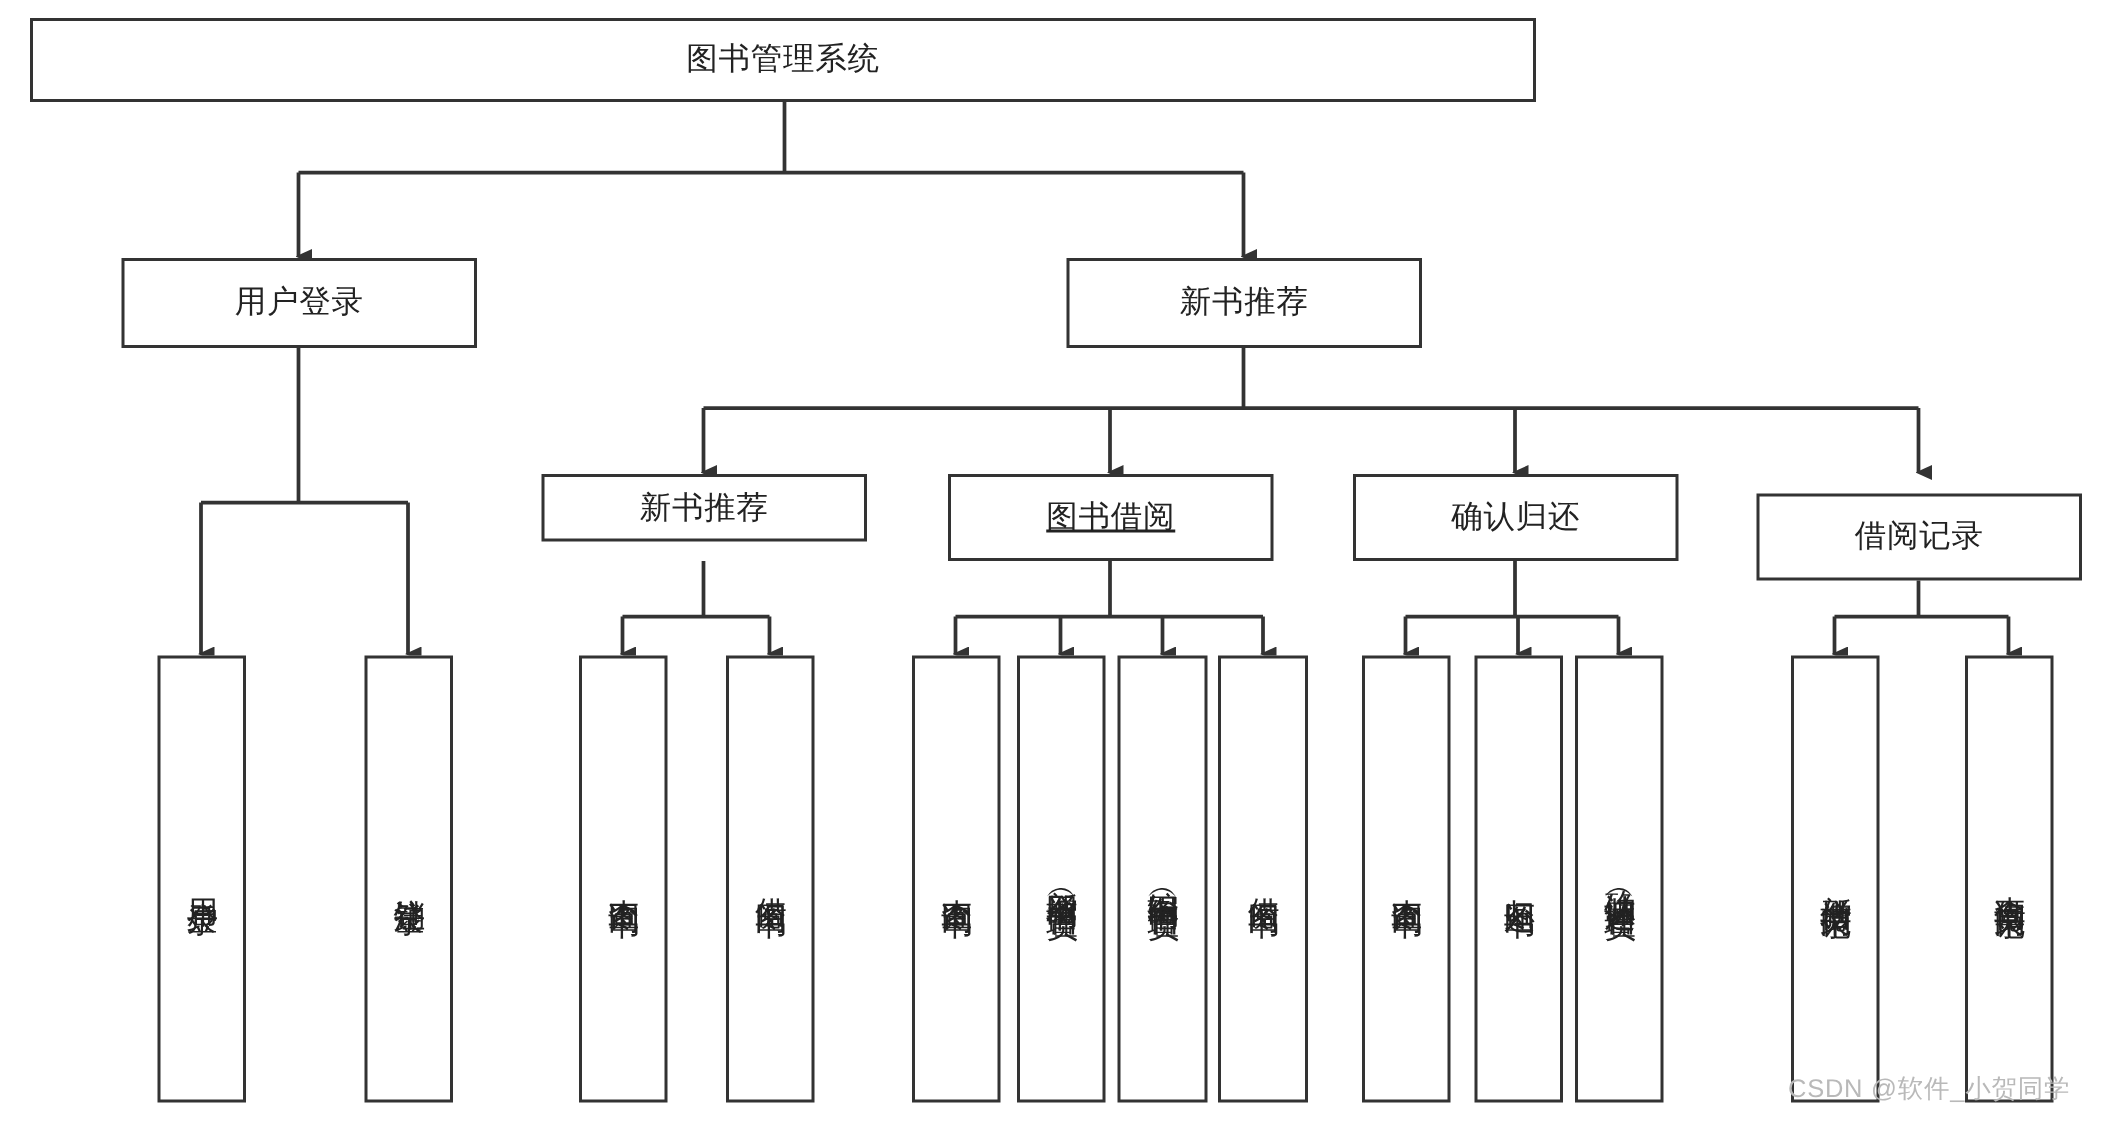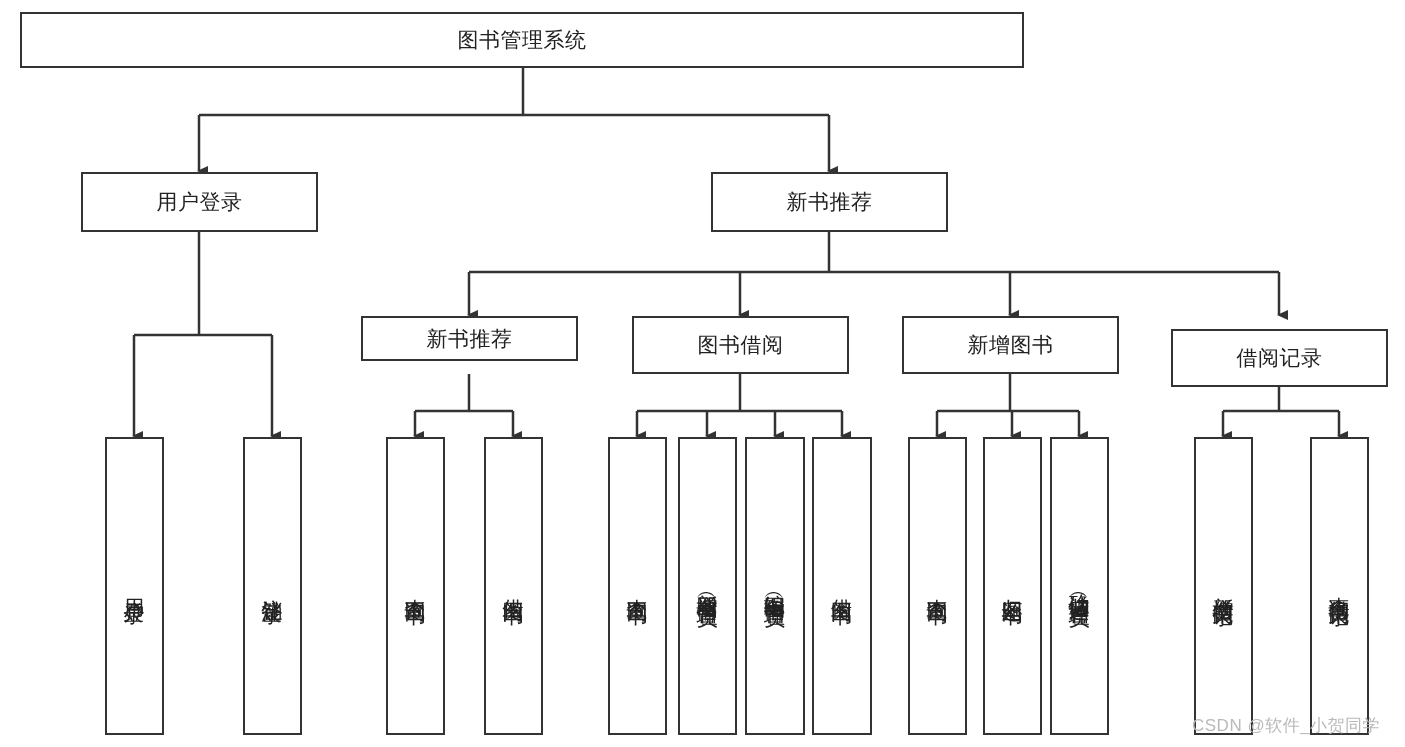--- a/index.html
+++ b/index.html
@@ -125,25 +125,25 @@
   <div class="node horizontal" style="left: 81px; top: 172px; width: 237px; height: 60px;">
     <span class="node-label">用户登录</span>
   </div>
   <div class="node horizontal" style="left: 711px; top: 172px; width: 237px; height: 60px;">
     <span class="node-label">新书推荐</span>
   </div>
 
   <div class="node horizontal" style="left: 361px; top: 316px; width: 217px; height: 45px;">
     <span class="node-label">新书推荐</span>
   </div>
-  <div class="node horizontal" style="left: 632px; top: 316px; width: 217px; height: 58px;">
+  <div class="node horizontal" style="left: 632px; top: 316px; width: 217px; height: 58px; text-decoration: underline;">
     <span class="node-label">图书借阅</span>
   </div>
   <div class="node horizontal" style="left: 902px; top: 316px; width: 217px; height: 58px;">
-    <span class="node-label">新增图书</span>
+    <span class="node-label">确认归还</span>
   </div>
   <div class="node horizontal" style="left: 1171px; top: 329px; width: 217px; height: 58px;">
     <span class="node-label">借阅记录</span>
   </div>
 
   <div class="node vertical" style="left: 105px; top: 437px; width: 59px; height: 298px;">
     <span class="node-label">用户登录</span>
   </div>
   <div class="node vertical" style="left: 243px; top: 437px; width: 59px; height: 298px;">
     <span class="node-label">注销登录</span>

